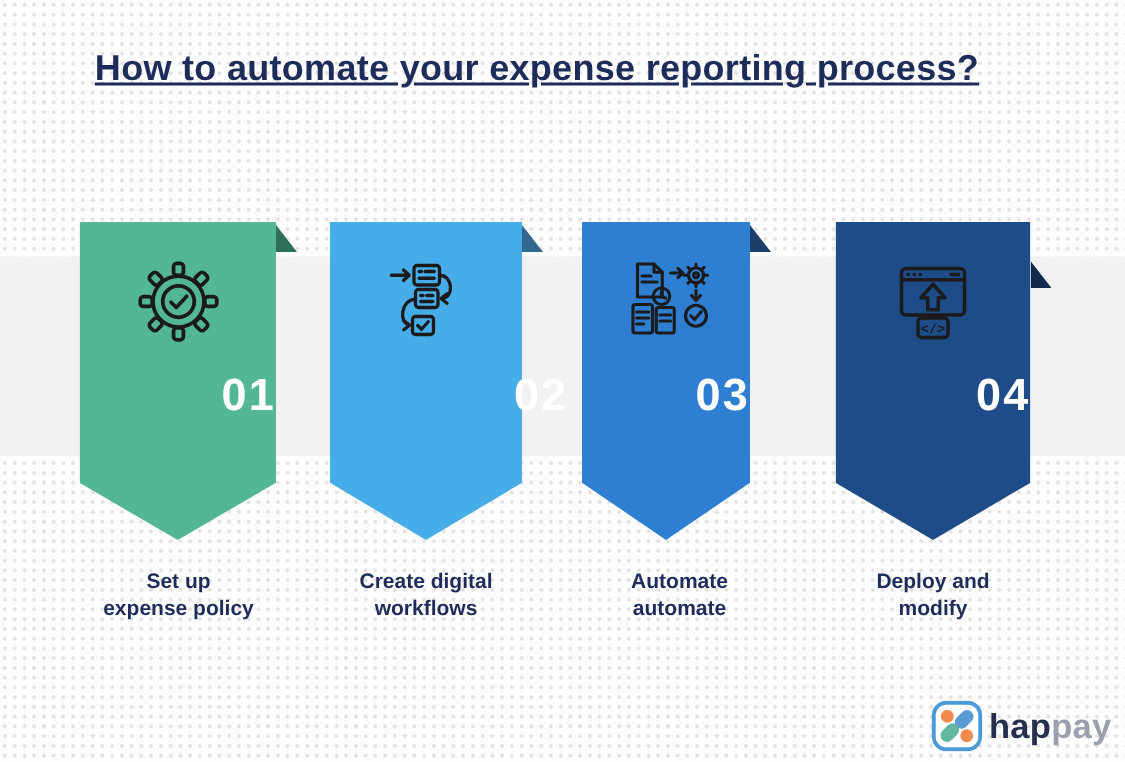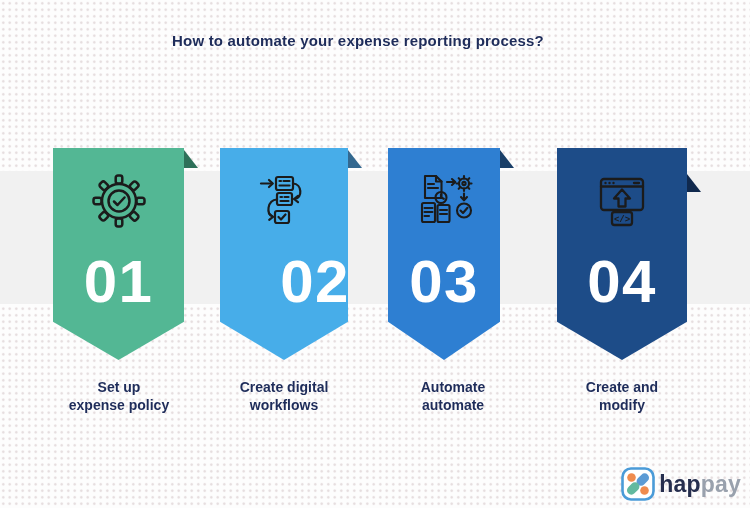--- a/index.html
+++ b/index.html
@@ -6,36 +6,36 @@
   body { background:#ffffff; font-family:"Liberation Sans", sans-serif; }
   .canvas {
     position:relative; width:750px; height:508px; overflow:hidden;
     background-color:#fdfdfd;
     background-image: radial-gradient(rgba(204,188,190,0.5) 0.9px, transparent 1.5px);
     background-size:6.5px 6.5px;
   }
   .band { position:absolute; left:0; top:171px; width:750px; height:133px; z-index:1; }
   .title {
     position:absolute; top:32px; left:0; width:716px; text-align:center;
-    font-size:15px; font-weight:bold; letter-spacing:0.2px; z-index:3;
+    font-size:24px; font-weight:bold; letter-spacing:0.2px; z-index:3;text-decoration:underline;
   }
   .banner { position:absolute; top:148px; height:212px; z-index:2; }
   .ribbon {
     position:absolute; left:0; top:0; width:100%; height:100%;
     clip-path: polygon(0 0, 100% 0, 100% 82%, 50% 100%, 0 82%);
   }
   .fold {
     position:absolute; left:100%; top:2px; width:14px; height:18px;
     clip-path: polygon(0 0, 100% 100%, 0 100%);
   }
   .fold--low { top:26px; }
   .icon-wrap { position:absolute; top:25px; left:0; width:100%; display:flex; justify-content:center; }
   .step-number {
-    position:absolute; top:99px; left:0; width:100%; text-align:center;
-    font-size:60px; font-weight:bold; letter-spacing:1.5px;
+    position:absolute; top:99px; left:0; width:100%; text-align:right;
+    font-size:30px; font-weight:bold; letter-spacing:1.5px;
   }
   .step-label {
     position:absolute; top:379px; width:170px; text-align:center; z-index:2;
     font-size:14px; font-weight:bold; line-height:1.26; white-space:pre-line;
   }
   .logo { position:absolute; right:9px; bottom:7px; display:flex; align-items:center; gap:4px; z-index:3; }
   .logo-text { font-size:23px; font-weight:bold; letter-spacing:0.2px; display:flex; align-items:baseline; }
   .logo-text .light { font-weight:600; }
   svg { display:block; }
 </style>
@@ -160,21 +160,21 @@
     </div>
     <div class="step-number" style="color: rgb(255, 255, 255);">04</div>
   </div>
 
   <div class="step-label" style="left: 34px; color: rgb(30, 44, 90);">Set up
 expense policy</div>
   <div class="step-label" style="left: 199px; color: rgb(30, 44, 90);">Create digital
 workflows</div>
   <div class="step-label" style="left: 368px; color: rgb(30, 44, 90);">Automate
 automate</div>
-  <div class="step-label" style="left: 537px; color: rgb(30, 44, 90);">Create and
+  <div class="step-label" style="left: 537px; color: rgb(30, 44, 90);">Deploy and
 modify</div>
 
   <div class="logo">
     <svg width="34" height="34" viewBox="0 0 34 34">
       <rect x="1.5" y="1.5" width="31" height="31" rx="8.5" fill="#ffffff" stroke-width="2.6" style="stroke: rgb(74, 155, 216);"></rect>
       <circle cx="10.5" cy="10.5" r="4.3" style="fill: rgb(239, 139, 78);"></circle>
       <circle cx="23.5" cy="23.5" r="4.3" style="fill: rgb(239, 139, 78);"></circle>
       <rect x="14.8" y="8.2" width="14" height="8.8" rx="4.4" transform="rotate(-45 21.8 12.6)" style="fill: rgb(91, 155, 213);"></rect>
       <rect x="5.2" y="17" width="14" height="8.8" rx="4.4" transform="rotate(-45 12.2 21.4)" style="fill: rgb(98, 185, 159);"></rect>
     </svg>

